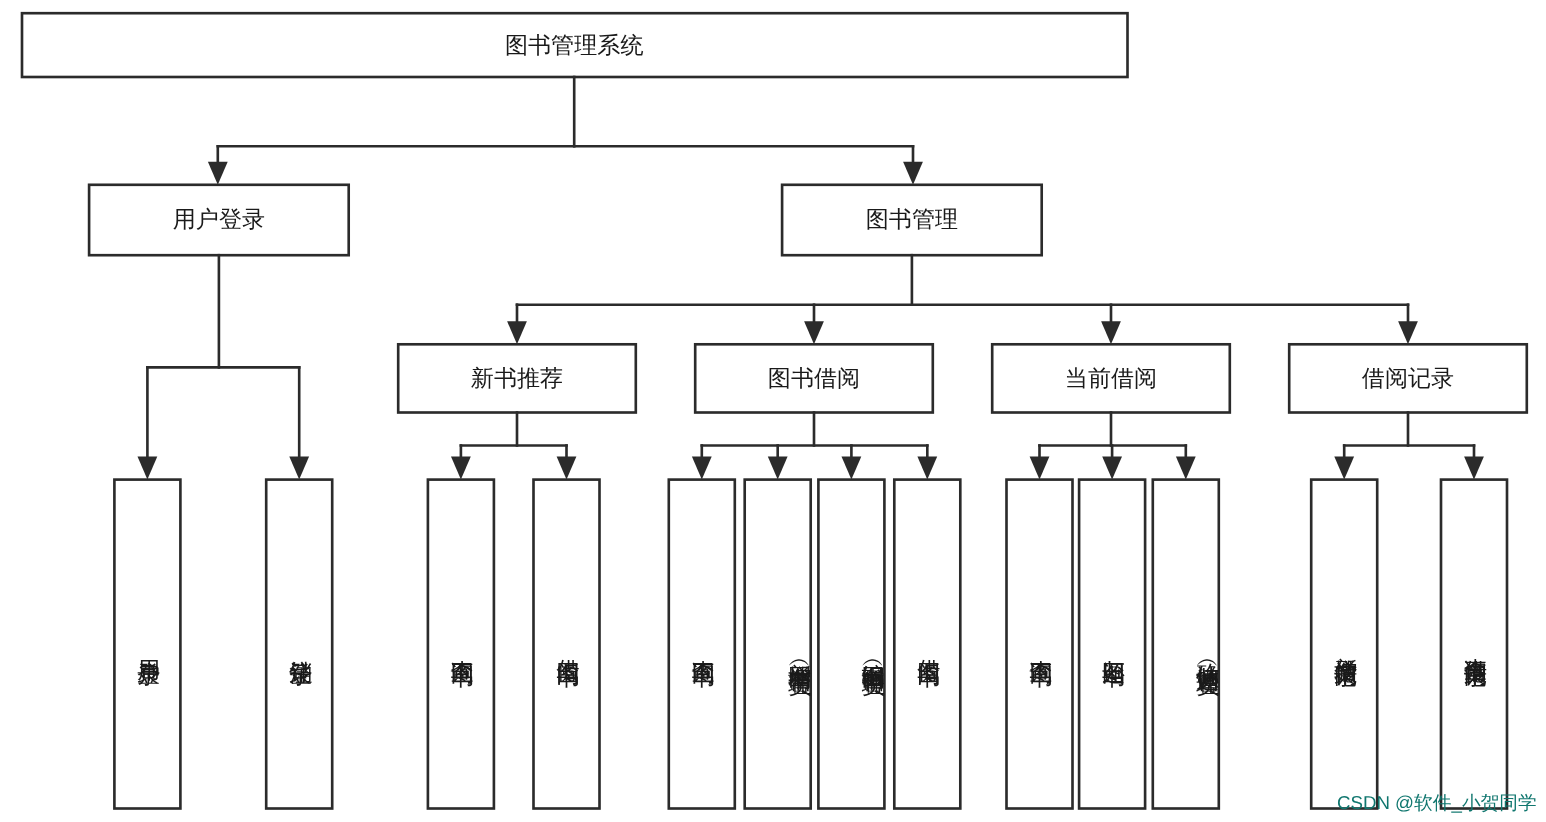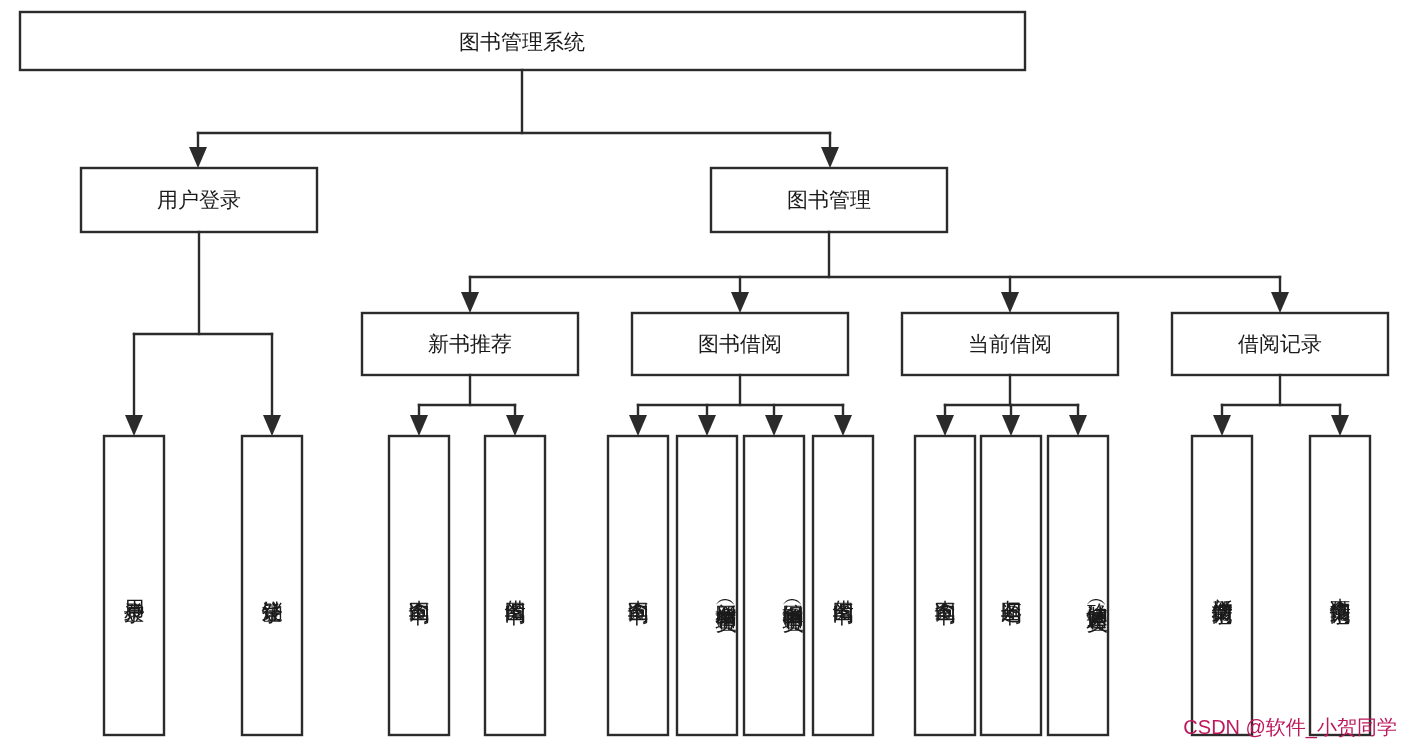--- a/index.html
+++ b/index.html
@@ -62,22 +62,22 @@
     align-items: center;
     justify-content: center;
     white-space: nowrap;
     pointer-events: none;
   }
   .watermark {
     position: absolute;
     right: 8px;
     bottom: 6px;
     font-family: "Liberation Sans", "DejaVu Sans", sans-serif;
-    font-size: 20px;
-    color: #be185d;
+    font-size: 17px;
+    color: #0f766e;
     white-space: nowrap;
   }
 </style>
 </head>
 <body>
 
 <div id="diagram-root">
 
   <svg class="diagram-svg" viewBox="0 0 1405 747">
 

